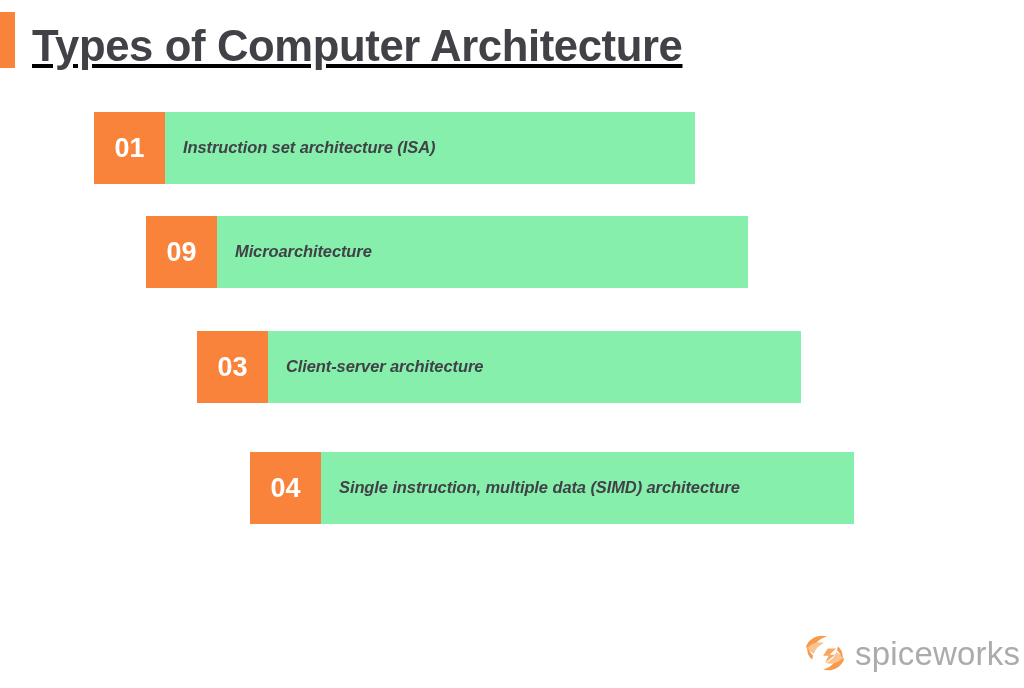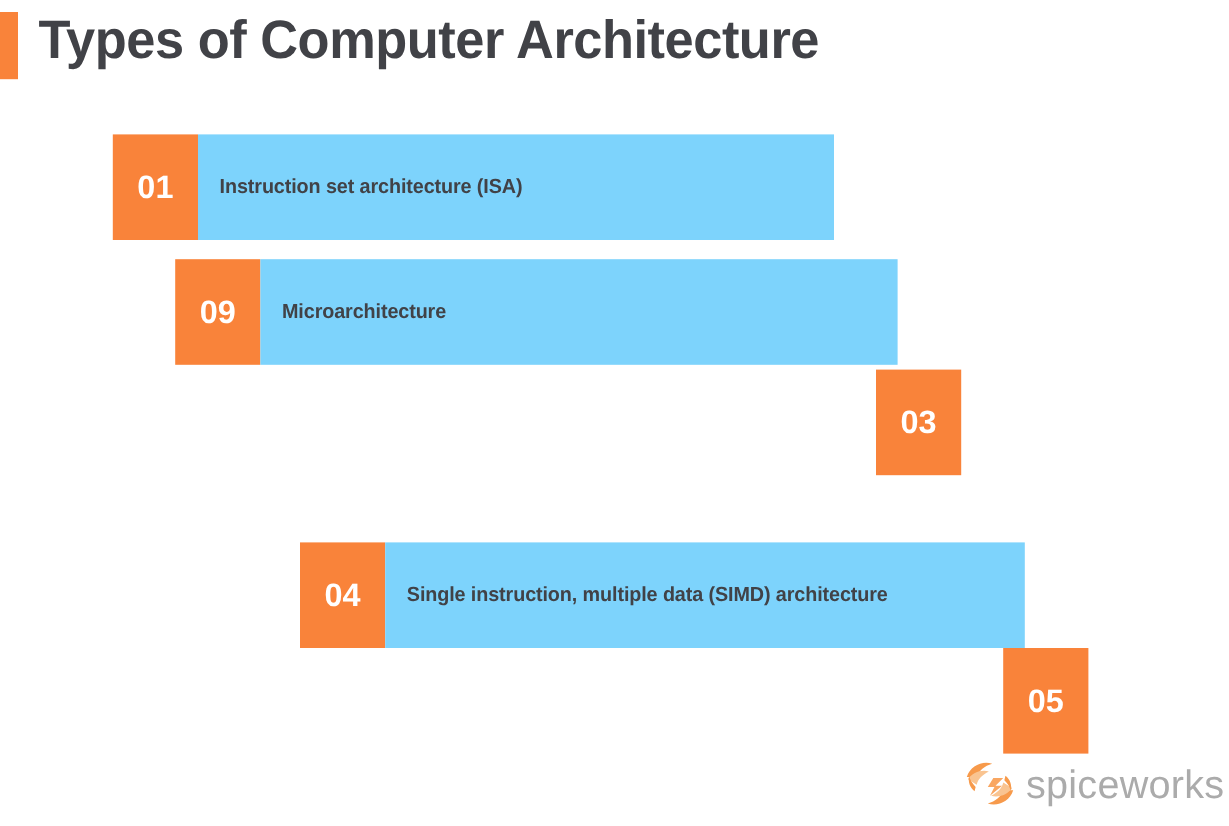--- a/index.html
+++ b/index.html
@@ -23,21 +23,22 @@
     background: #ffffff;
   }
 
   
   .title-wrap {
     position: absolute;
     left: 0;
     top: 10px;
     height: 58px;
     display: flex;
-    align-items: flex-start;
+    align-items: flex-end;
+    text-decoration: underline;
   }
   .title-accent {
     width: 15px;
     height: 56px;
     background: #F9833A;
     flex: 0 0 auto;
   }
   .title-text {
     margin-left: 17px;
     font-size: 45px;
@@ -46,58 +47,58 @@
     letter-spacing: -0.4px;
     line-height: 1;
     white-space: nowrap;
     transform: scaleX(0.97);
     transform-origin: left center;
   }
 
   
   .row {
     position: absolute;
-    height: 88px;
+    height: 72px;
     display: flex;
     align-items: stretch;
-    justify-content: flex-end;
   }
   .row-num {
     width: 71px;
     flex: 0 0 auto;
     background: #F9833A;
     color: #ffffff;
     font-size: 27px;
     font-weight: bold;
     display: flex;
     align-items: center;
     justify-content: center;
     letter-spacing: 0px;
   }
   .row-bar {
     flex: 1 1 auto;
-    background: #7dd3fc;
+    background: #86efac;
     display: flex;
     align-items: center;
+    font-style: italic;
   }
   .row-label {
     margin-left: 18px;
     font-size: 17px;
     font-weight: bold;
     color: #414247;
     white-space: nowrap;
     letter-spacing: -0.1px;
     transform: scaleX(0.97);
     transform-origin: left center;
   }
 
   
   .row-1 { left: 94px;  top: 112px; width: 601px; }
   .row-2 { left: 146px; top: 216px; width: 602px; }
-  .row-3 { left: 197px; top: 308px; width: 604px; }
+  .row-3 { left: 197px; top: 331px; width: 604px; }
   .row-4 { left: 250px; top: 452px; width: 604px; }
   .row-5 { left: 301px; top: 540px; width: 606px; }
 
   
   .logo {
     position: absolute;
     left: 802px;
     top: 628px;
     width: 212px;
     height: 50px;
@@ -138,31 +139,33 @@
 
   <div class="row row-2">
     <div class="row-num">09</div>
     <div class="row-bar">
       <div class="row-label">Microarchitecture</div>
     </div>
   </div>
 
   <div class="row row-3">
     <div class="row-num">03</div>
+    <div class="row-bar">
+      <div class="row-label">Client-server architecture</div>
+    </div>
   </div>
 
   <div class="row row-4">
     <div class="row-num">04</div>
     <div class="row-bar">
       <div class="row-label">Single instruction, multiple data (SIMD) architecture</div>
     </div>
   </div>
 
   <div class="row row-5">
-    <div class="row-num">05</div>
   </div>
 
   <div class="logo">
     <svg class="logo-mark" viewBox="0 0 100 100">
 
       <path d="M8 38 C14 18, 36 8, 54 14 C40 18, 30 26, 26 38 Z" fill="#F79A4B"></path>
       <path d="M10 42 C18 30, 34 24, 48 28 C36 34, 28 42, 26 52 Z" fill="#F9C491"></path>
       <path d="M24 56 C18 50, 14 44, 12 36 C10 48, 14 58, 22 64 Z" fill="#F79A4B"></path>
 
       <g transform="rotate(180 50 50)">

